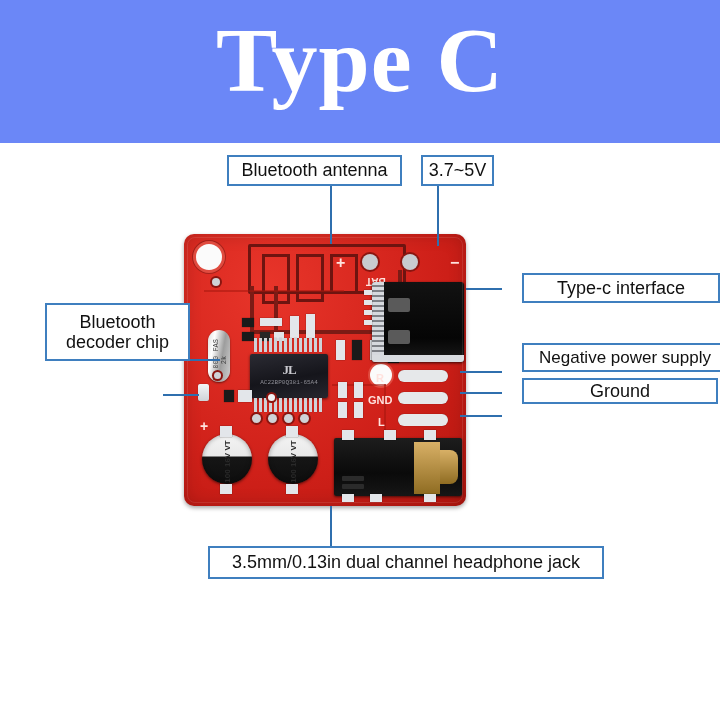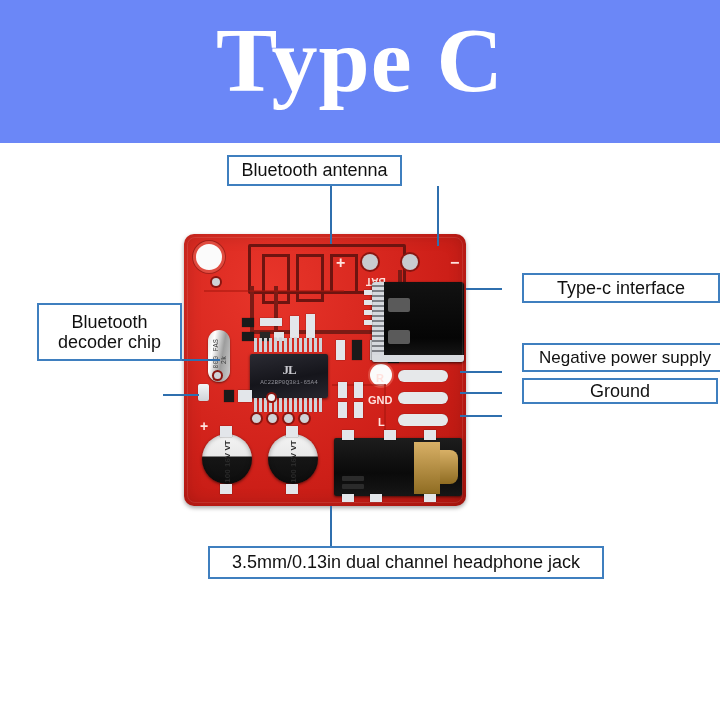--- a/index.html
+++ b/index.html
@@ -311,27 +311,28 @@
   <div class="ln h" style="left:460px;top:415px;width:42px;"></div>
 
   <div class="ln h" style="left:168px;top:359px;width:52px;"></div>
 
   <div class="ln h" style="left:163px;top:394px;width:36px;"></div>
 
   <div class="ln v" style="left:330px;top:506px;height:40px;"></div>
 
   <div class="cbox" style="left:207px;top:155px;width:175px;height:31px;">Bluetooth antenna</div>
 
+  <div class="cbox" style="left:401px;top:155px;width:73px;height:31px;">3.7~5V</div>
 
   <div class="cbox" style="left:502px;top:273px;width:198px;height:30px;">Type-c interface</div>
 
   <div class="cbox" style="left:502px;top:343px;width:206px;height:29px;font-size:17px;">Negative power supply</div>
 
   <div class="cbox" style="left:502px;top:378px;width:196px;height:26px;">Ground</div>
 
 
-  <div class="cbox" style="left:17px;top:303px;width:145px;height:58px;">Bluetooth
+  <div class="cbox" style="left:25px;top:303px;width:145px;height:58px;">Bluetooth
 decoder chip</div>
 
 
   <div class="cbox" style="left:188px;top:546px;width:396px;height:33px;">3.5mm/0.13in dual channel headphone jack</div>
 
 </div>
 
 </body></html>

